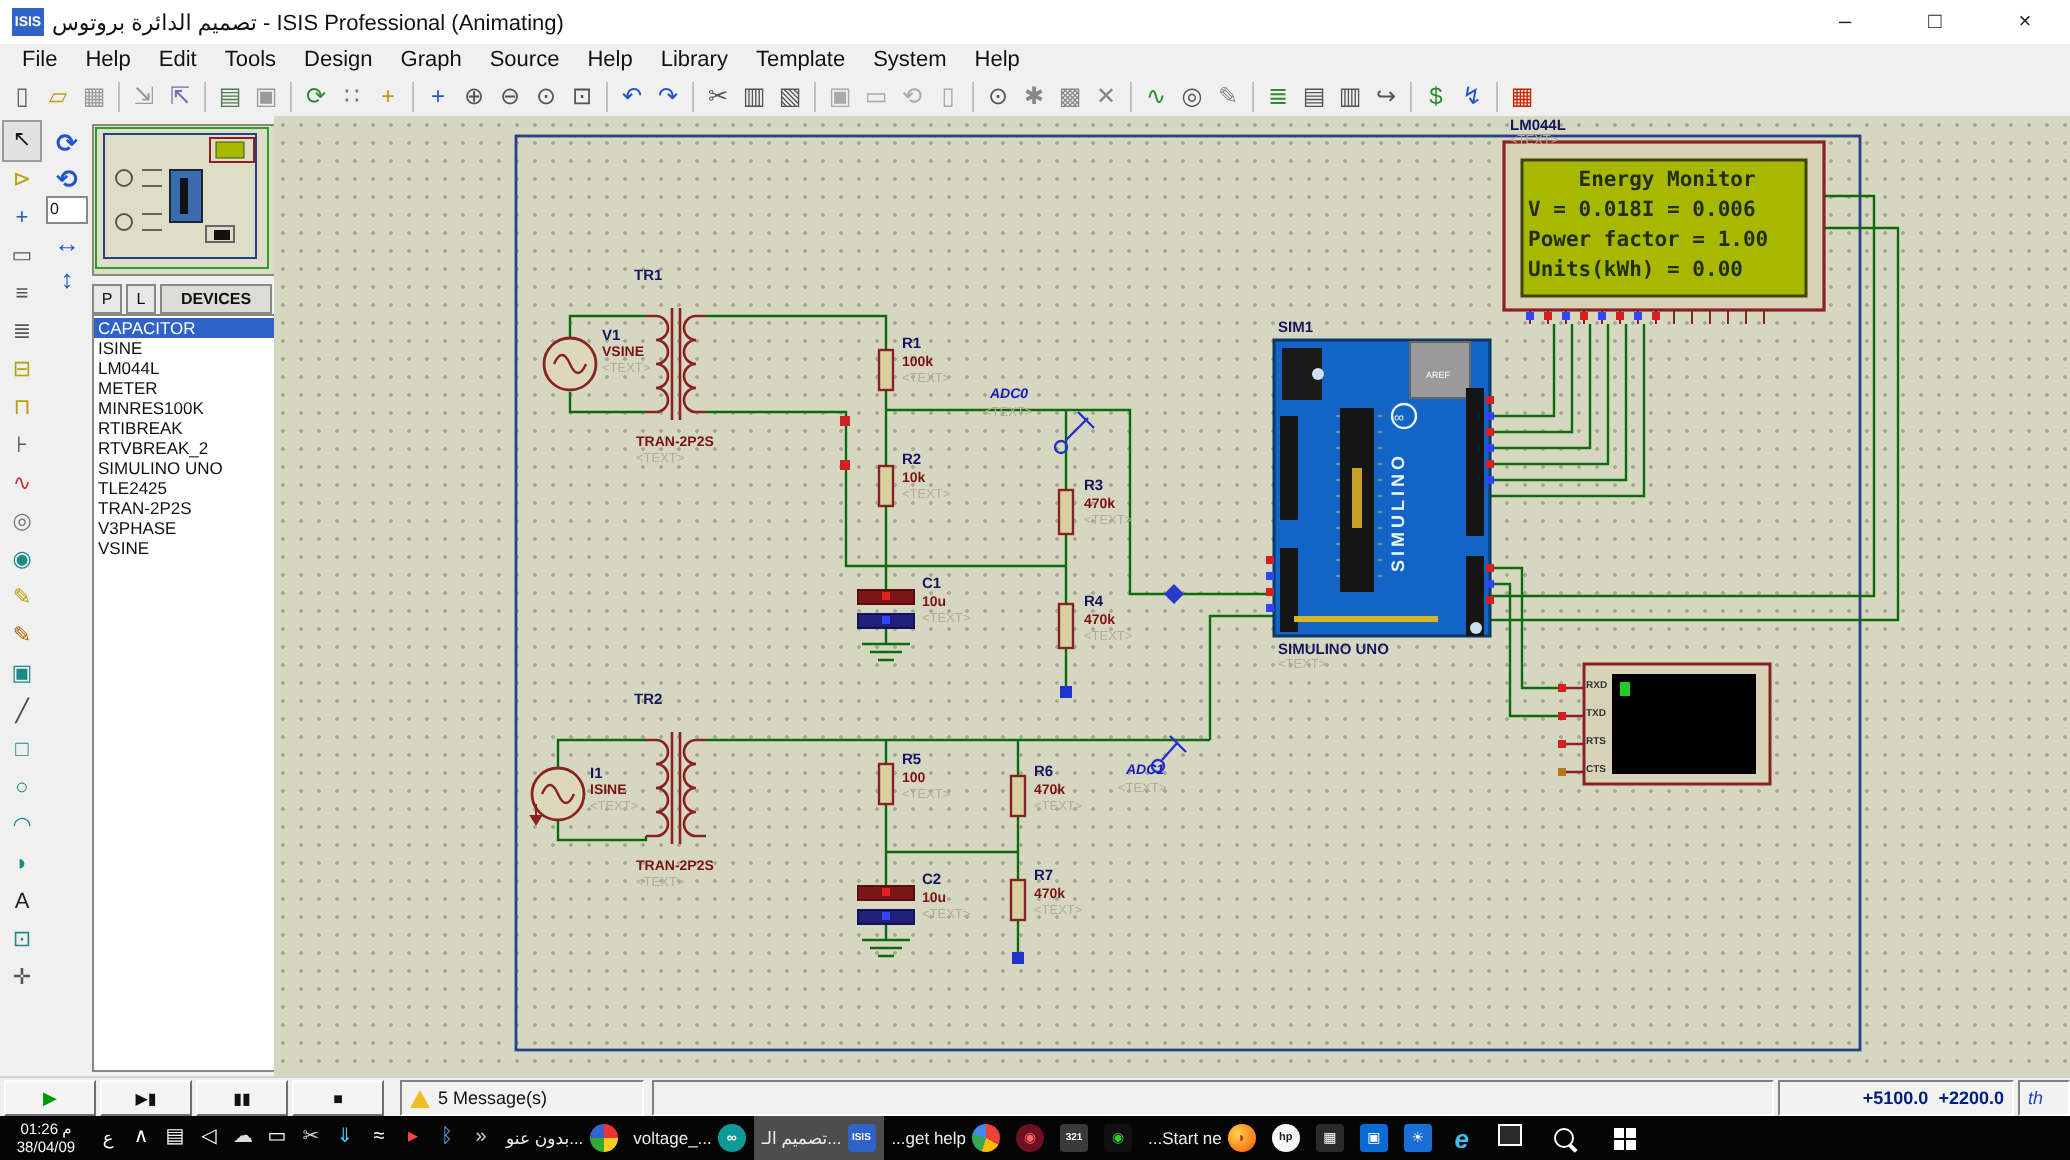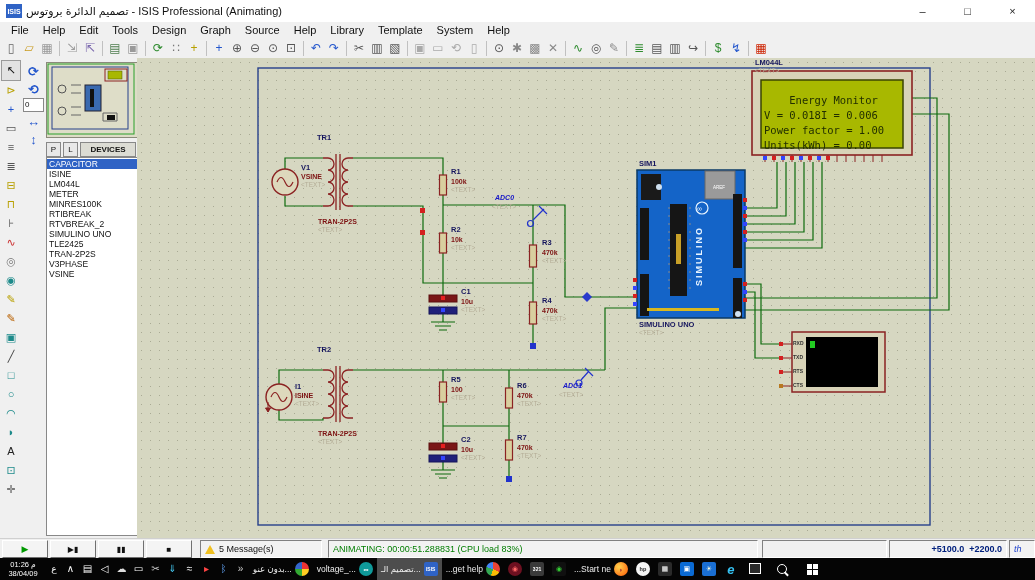--- a/index.html
+++ b/index.html
@@ -45,21 +45,21 @@
   #sch-labels{position:absolute;left:0;top:0;width:898px;height:480px;pointer-events:none;}
   .slabel{position:absolute;white-space:pre;line-height:1;}
   .refb{font-size:7.5px;font-weight:bold;color:#16165e;}
   .val{font-size:7px;font-weight:bold;color:#7d1212;}
   .ph{font-size:6.5px;color:#b4ad97;}
   .probe{font-size:7px;font-weight:bold;font-style:italic;color:#1616c8;}
   .ard{font-size:4.5px;color:#fff;}
   .tpin{font-size:5px;font-weight:bold;color:#333;}
   .brand{font-size:9px;font-weight:bold;letter-spacing:2px;color:#e8f4ff;transform:rotate(-90deg);transform-origin:left top;}
   #lcdtext{position:absolute;left:627px;top:25px;width:138px;height:62px;font-family:"DejaVu Sans Mono",monospace;
-           font-size:10.5px;font-weight:normal;color:#222f00;margin-top:10px;}
+           font-size:10.5px;font-weight:bold;color:#222f00;}
   #lcdtext div{height:15px;line-height:15px;white-space:pre;}
   
   #simbar{position:absolute;left:0;top:538px;width:1035px;height:20px;background:#f0f0f0;display:flex;align-items:center;
           border-top:1px solid #d0d0d0;}
   .simbtn{width:44px;height:16px;margin-left:2px;background:#f4f4f4;border:1px solid;border-color:#fff #707070 #707070 #fff;
           display:flex;align-items:center;justify-content:center;font-size:8px;color:#111;}
   #playbtn{color:#009900;font-size:9px;}
   .sunken{height:16px;border:1px solid;border-color:#808080 #fff #fff #808080;display:flex;align-items:center;padding:0 4px;background:#f2f2f2;}
   #msgbox{margin-left:8px;width:112px;}
   #warntri{width:0;height:0;border-left:5px solid transparent;border-right:5px solid transparent;border-bottom:9px solid #f0c020;margin-right:4px;position:relative;}
@@ -493,23 +493,20 @@
 
   <div id="simbar">
     <div class="simbtn" id="playbtn">▶</div>
     <div class="simbtn">▶▮</div>
     <div class="simbtn">▮▮</div>
     <div class="simbtn">■</div>
     <div class="sunken" id="msgbox">
       <span id="warntri"></span>
       <span id="msgtext">5 Message(s)</span>
     </div>
-    <div class="sunken" id="statusbox">
-      <span>ANIMATING: 00:00:51.288831 (CPU load 83%)</span>
-    </div>
     <div id="coordspacer"></div>
     <div class="sunken" id="coordbox">
       <span>+5100.0</span>&nbsp;&nbsp;
       <span>+2200.0</span>
     </div>
     <div class="sunken" id="unitbox">
       <span>th</span>
     </div>
   </div>
 

